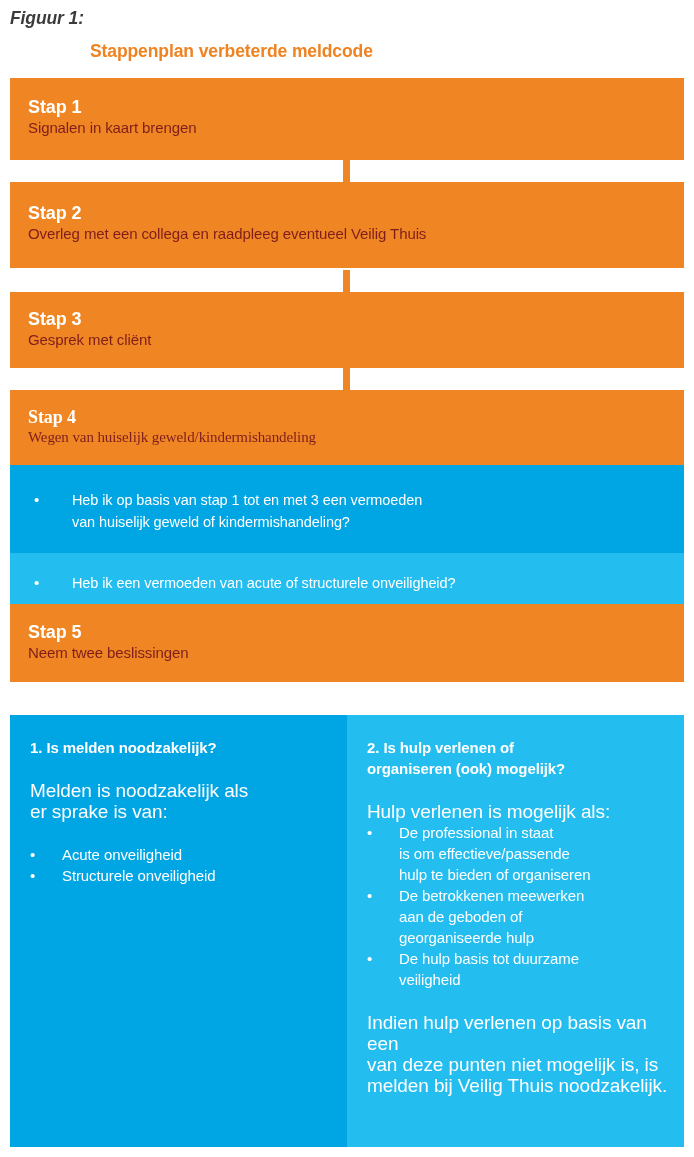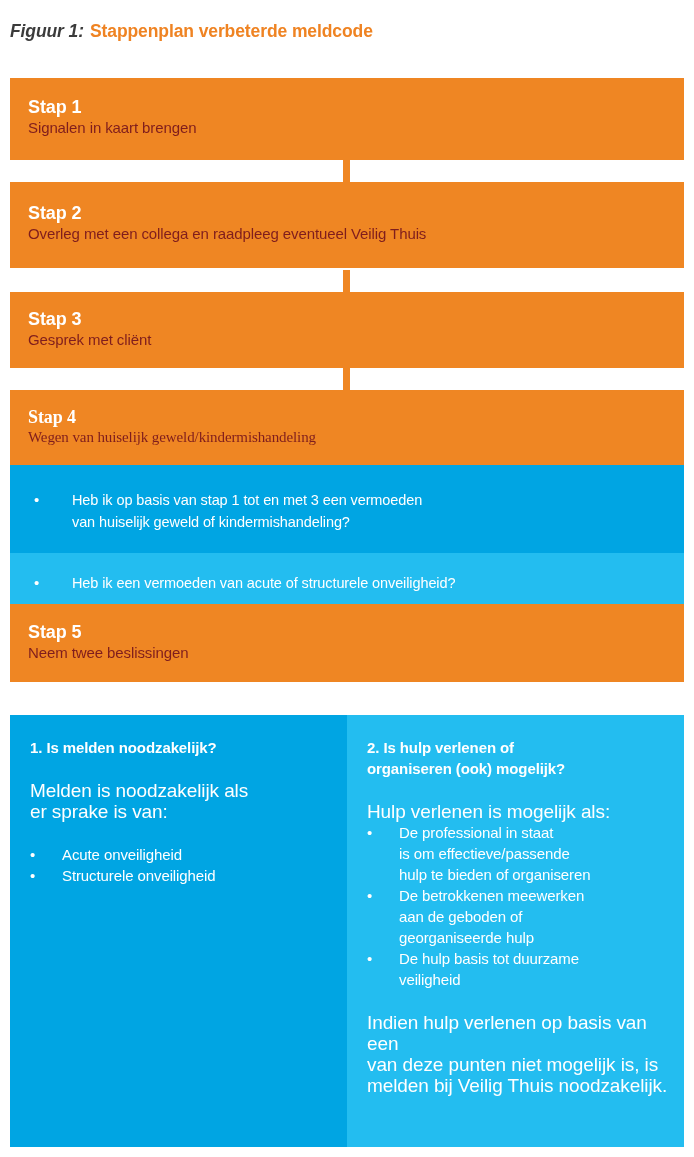--- a/index.html
+++ b/index.html
@@ -17,34 +17,35 @@
   }
 
   
   #figure-title {
     position: absolute;
     left: 10px;
     top: 8px;
     width: 674px;
     height: 34px;
     display: flex;
-    align-items: flex-end;
+    align-items: flex-start;
     font-size: 17.5px;
     letter-spacing: -0.1px;
     white-space: nowrap;
   }
   #figure-title .fig-label {
     color: #3b3b3b;
     font-style: italic;
     font-weight: bold;
     margin-right: 6px;
   }
   #figure-title .fig-text {
     color: #ef8322;
     font-weight: bold;
+    margin-top: 33px;
   }
 
   
   #flow {
     position: absolute;
     left: 0;
     top: 0;
     width: 694px;
     height: 1157px;
   }

